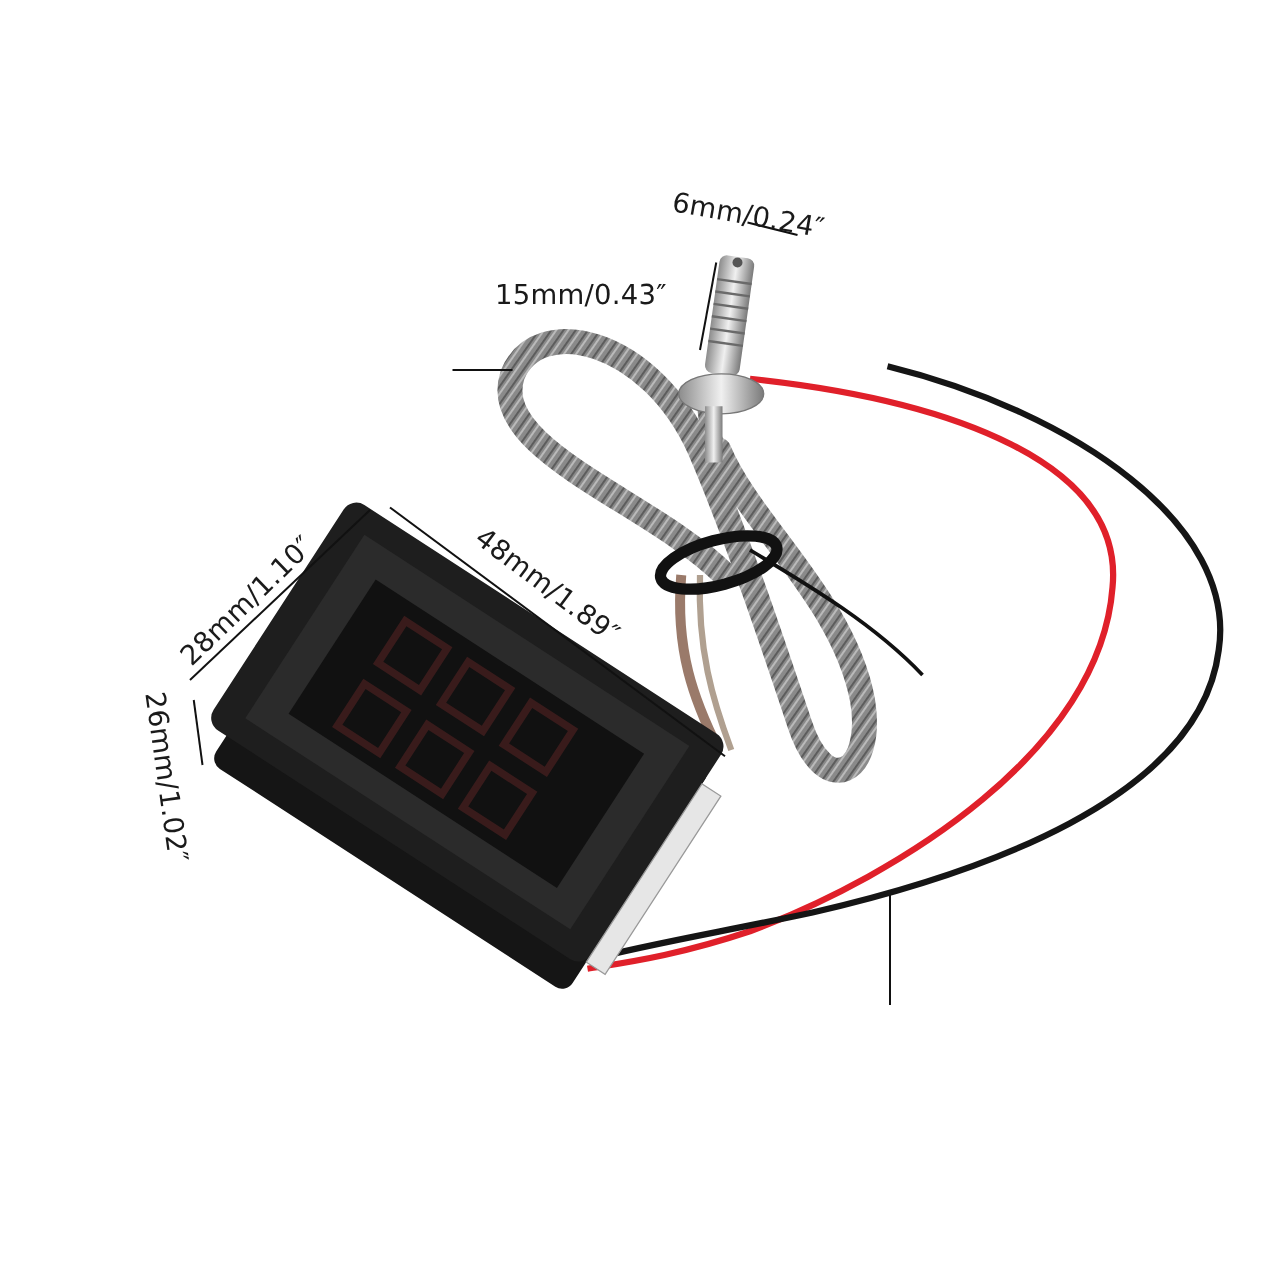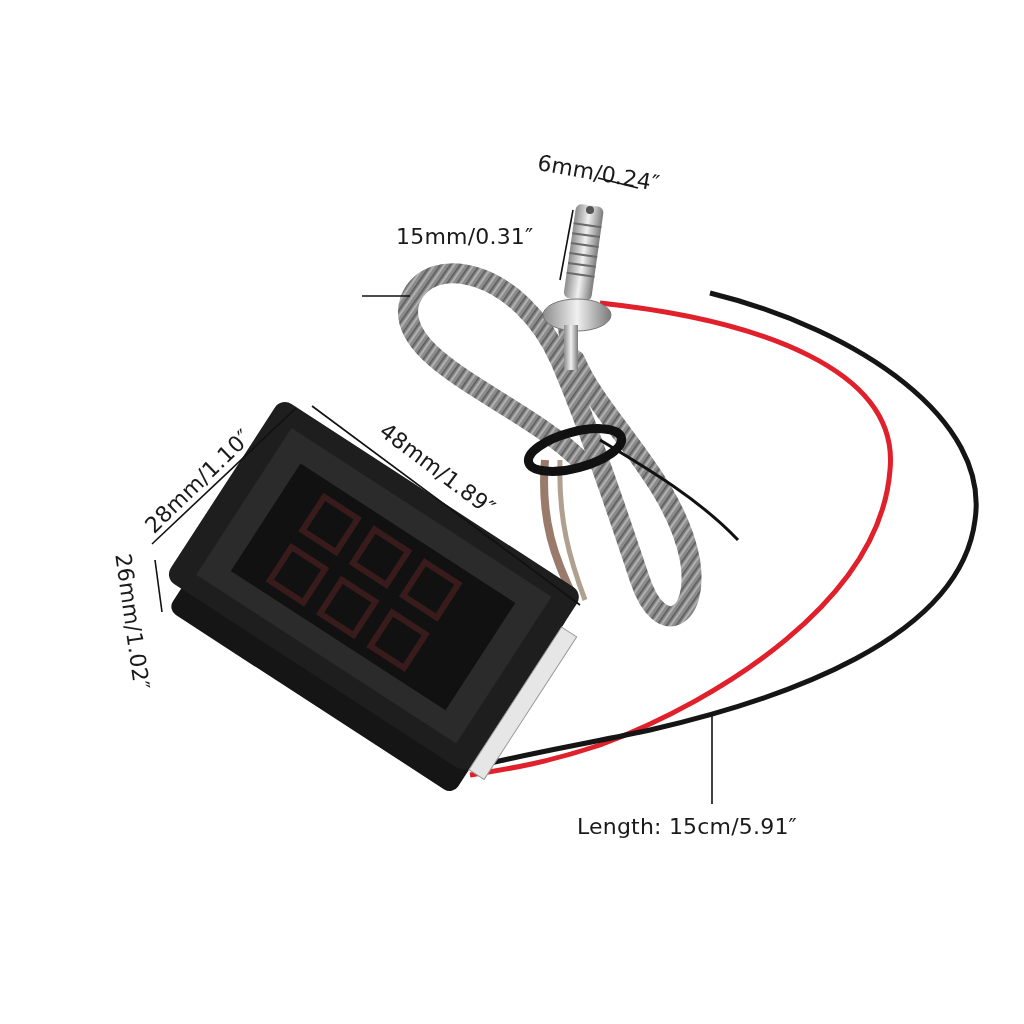--- a/index.html
+++ b/index.html
@@ -80,18 +80,17 @@
       <line x1="573" y1="210" x2="560" y2="280"></line>
       <line x1="362" y1="296" x2="410" y2="296"></line>
       <line x1="152" y1="544" x2="296" y2="408"></line>
       <line x1="312" y1="406" x2="580" y2="605"></line>
       <line x1="155" y1="560" x2="162" y2="612"></line>
       <line x1="712" y1="716" x2="712" y2="804"></line>
     </g>
   </svg>
 
   <div class="label" style="left:540px; top:150px; transform:rotate(10deg); transform-origin:left top;">6mm/0.24″</div>
-  <div class="label" style="left:396px; top:224px;">15mm/0.31″</div>
+  <div class="label" style="left:396px; top:224px;">15mm/0.43″</div>
   <div class="label" style="left:140px; top:520px; transform:rotate(-44deg); transform-origin:left top;">28mm/1.10″</div>
   <div class="label" style="left:390px; top:418px; transform:rotate(37deg); transform-origin:left top;">48mm/1.89″</div>
   <div class="label" style="left:135px; top:552px; transform:rotate(82deg); transform-origin:left top;">26mm/1.02″</div>
-  <div class="label" style="left:577px; top:814px;">Length: 15cm/5.91″</div>
 </div>
 
 </body></html>

